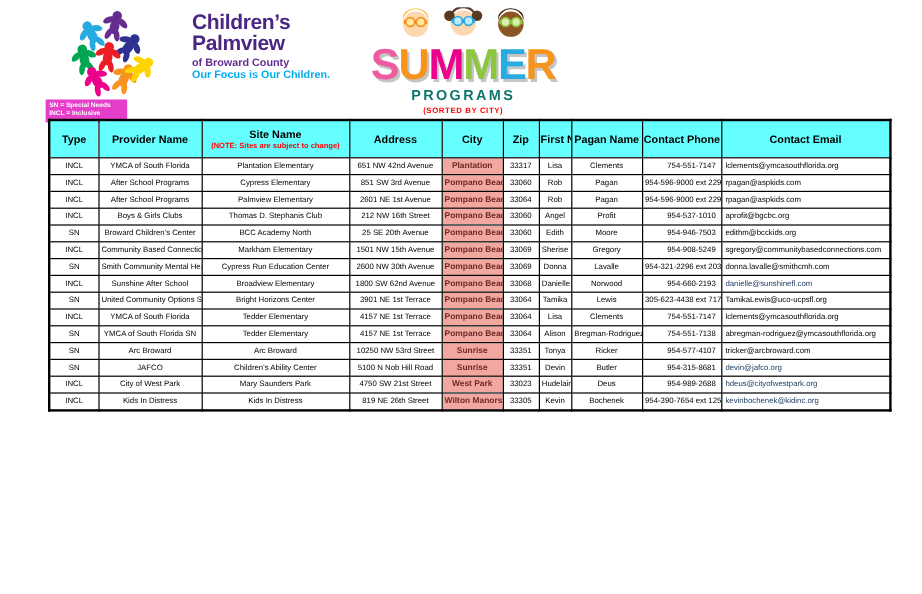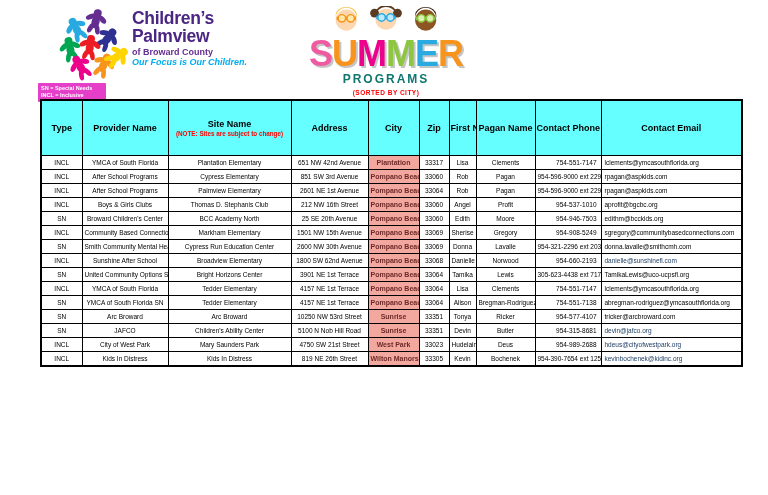--- a/index.html
+++ b/index.html
@@ -1,26 +1,26 @@
 <!DOCTYPE html>
 <html><head>
 <meta charset="utf-8">
 <style>
   html,body{margin:0;padding:0;}
   body{
     width:768px;height:495px;position:relative;overflow:hidden;
     background:#ffffff;font-family:"Liberation Sans", sans-serif;
   }
   
-  .logo-wrap{position:absolute;left:56px;top:6px;display:flex;align-items:flex-start;}
+  .logo-wrap{position:absolute;left:56px;top:6px;display:flex;align-items:flex-start;gap:28px;}
   .logo-icon{width:74px;height:76px;flex:0 0 auto;}
   .logo-text{margin-left:2px;margin-top:4px;line-height:1;}
   .logo-main{font-size:17.5px;font-weight:bold;color:#4b2683;line-height:1.02;letter-spacing:-0.3px;}
   .logo-sub{font-size:9px;font-weight:bold;color:#652d90;margin-top:2px;}
-  .logo-tag{font-size:9px;font-weight:bold;color:#00aeef;margin-top:1px;font-style:italic;}
+  .logo-tag{font-size:9px;font-weight:bold;color:#00aeef;margin-top:1px;}
   
   .legend{
     position:absolute;left:38px;top:83px;width:68px;height:19px;
     background:#e53ec8;color:#ffffff;font-size:5.5px;font-weight:bold;
     padding:2px 3px;box-sizing:border-box;line-height:1.3;border-radius:1px;
   }
   
   .summer{position:absolute;left:288px;top:6px;width:196px;text-align:center;}
   .kids{height:30px;margin-bottom:-14px;position:relative;z-index:1;}
   .word{position:relative;z-index:2;font-weight:bold;font-size:36px;line-height:1;letter-spacing:-1px;}
@@ -31,21 +31,21 @@
   table.main{
     position:absolute;left:40px;top:99px;width:701px;
     border-collapse:collapse;table-layout:fixed;
     border:2px solid #000;
   }
   table.main th, table.main td{
     border:1px solid #000;overflow:hidden;white-space:nowrap;
   }
   thead th{
     background:#66ffff;color:#000;font-size:9px;font-weight:bold;
-    height:30px;text-align:center;vertical-align:middle;padding:12px 1px;
+    height:30px;text-align:center;vertical-align:middle;padding:0 1px;
     white-space:normal;line-height:1.15;
   }
   thead .note{font-size:6.3px;color:#ff0000;font-weight:bold;margin-top:1px;}
   tbody td{
     height:13px;font-size:6.5px;color:#000;text-align:center;
     vertical-align:middle;padding:0 2px;background:#ffffff;
   }
   tbody td.city{
     background:#f2a79f;color:#6e2a28;font-weight:bold;font-size:7px;
   }

